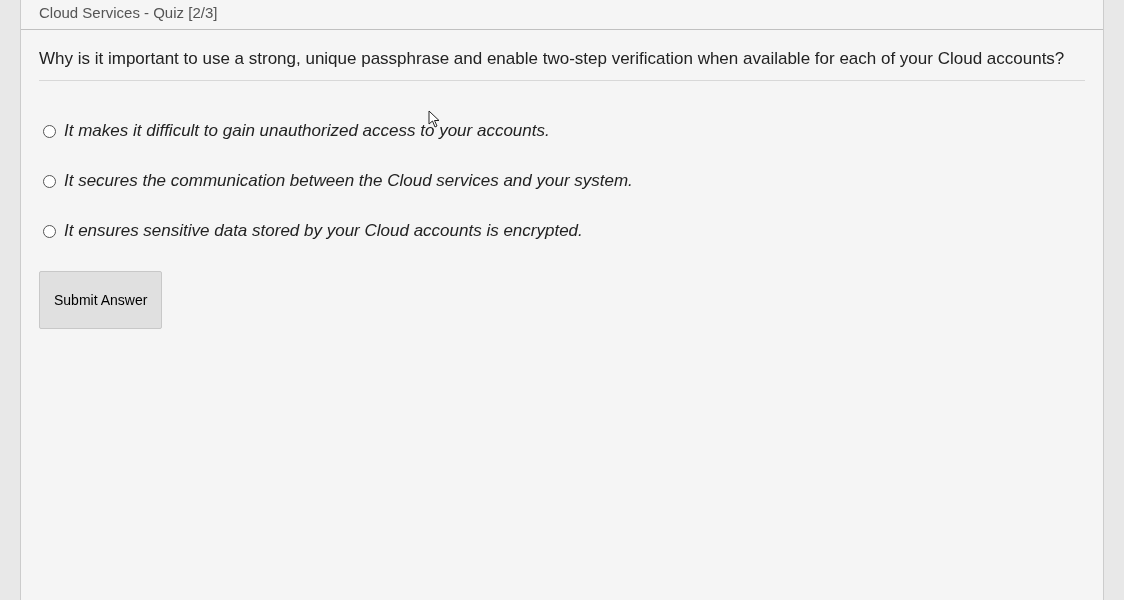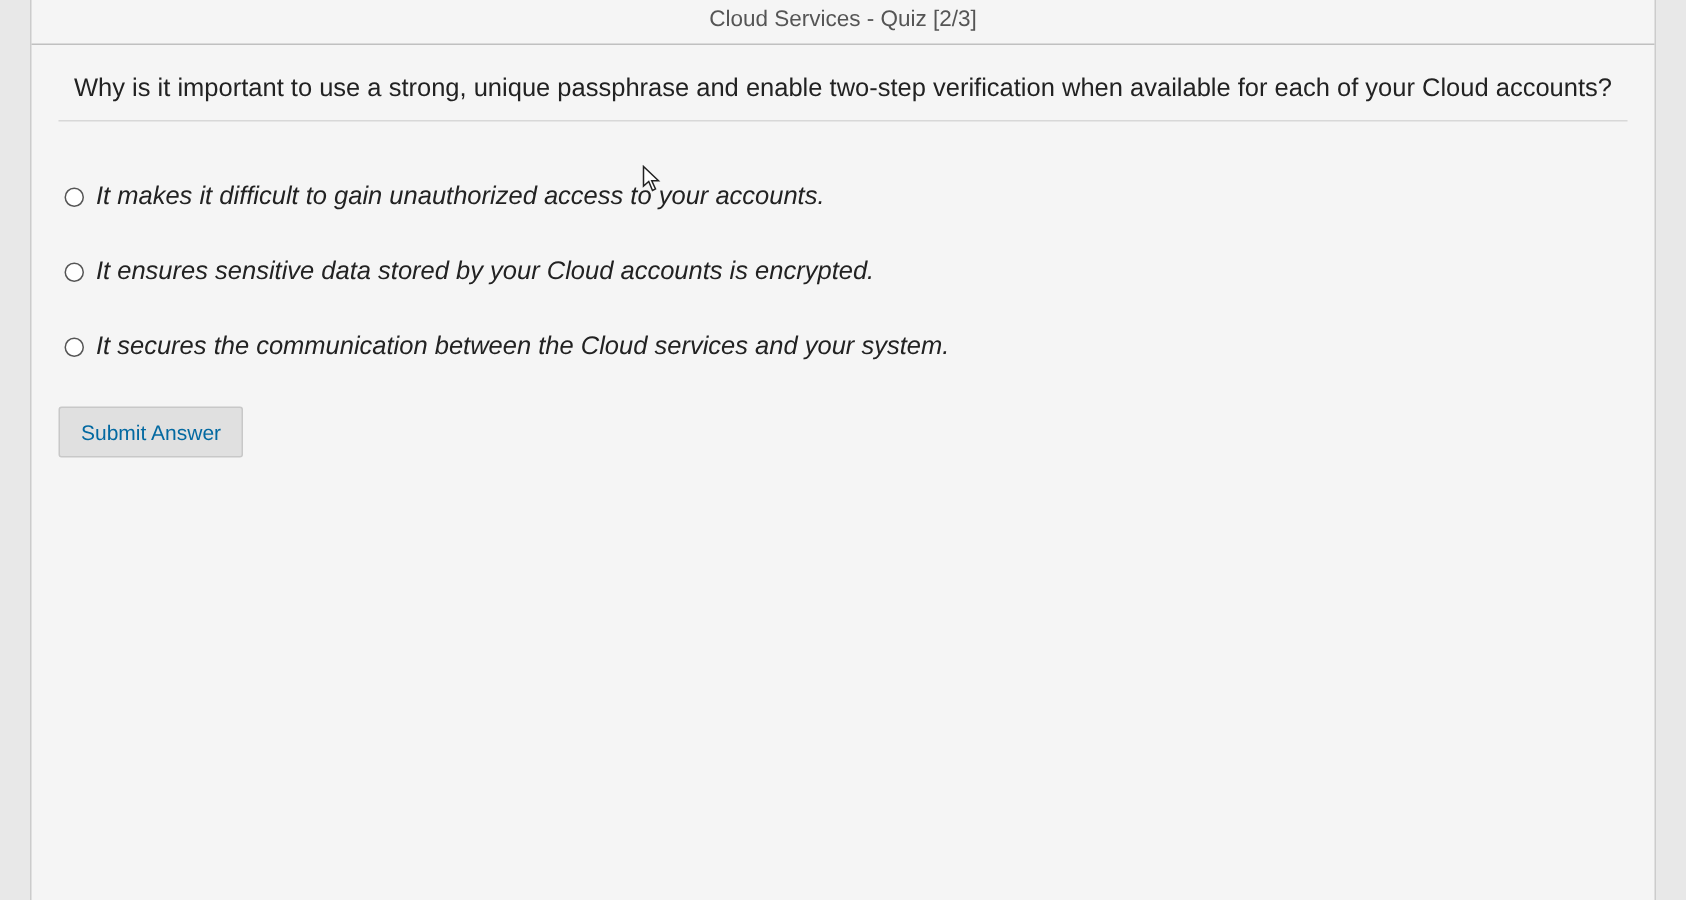--- a/index.html
+++ b/index.html
@@ -16,33 +16,31 @@
       border-left: 1px solid #ccc;
       border-right: 1px solid #ccc;
       margin: 0 20px;
     }
     .header {
       padding: 4px 18px 8px 18px;
       border-bottom: 1px solid #c0c0c0;
       color: #555;
       font-size: 15px;
       font-weight: 500;
-      text-align: center;
     }
     .content {
       padding: 18px;
     }
     .question {
       color: #222;
       font-size: 17px;
       line-height: 1.3;
       border-bottom: 1px solid #d8d8d8;
       padding-bottom: 10px;
       margin-bottom: 40px;
-      text-align: center;
     }
     .options {
       margin-left: 4px;
       font-style: italic;
     }
     .option {
       display: flex;
       align-items: center;
       gap: 8px;
       margin-bottom: 30px;
@@ -58,24 +56,24 @@
       flex-shrink: 0;
       display: inline-block;
       background: #fff;
     }
     .buttons {
       margin-top: 8px;
       display: flex;
       gap: 8px;
     }
     .btn {
-      padding: 8px 14px;
+      padding: 20px 14px;
       background: #e0e0e0;
       border: 1px solid #c8c8c8;
-      color: #0369a1;
+      color: #000000;
       font-size: 14px;
       cursor: pointer;
       border-radius: 2px;
     }
     .cursor {
       position: absolute;
       left: 428px;
       top: 110px;
       pointer-events: none;
       color: #333;
@@ -92,25 +90,25 @@
   <div class="content">
     <div class="question">Why is it important to use a strong, unique passphrase and enable two-step verification when available for each of your Cloud accounts?</div>
 
     <div class="options">
       <label class="option">
         <span class="radio"></span>
         <span>It makes it difficult to gain unauthorized access to your accounts.</span>
       </label>
       <label class="option">
         <span class="radio"></span>
-        <span>It ensures sensitive data stored by your Cloud accounts is encrypted.</span>
+        <span>It secures the communication between the Cloud services and your system.</span>
       </label>
       <label class="option">
         <span class="radio"></span>
-        <span>It secures the communication between the Cloud services and your system.</span>
+        <span>It ensures sensitive data stored by your Cloud accounts is encrypted.</span>
       </label>
     </div>
 
     <div class="buttons">
       <button class="btn">Submit Answer</button>
     </div>
   </div>
 </div>
 
 <div class="cursor">

